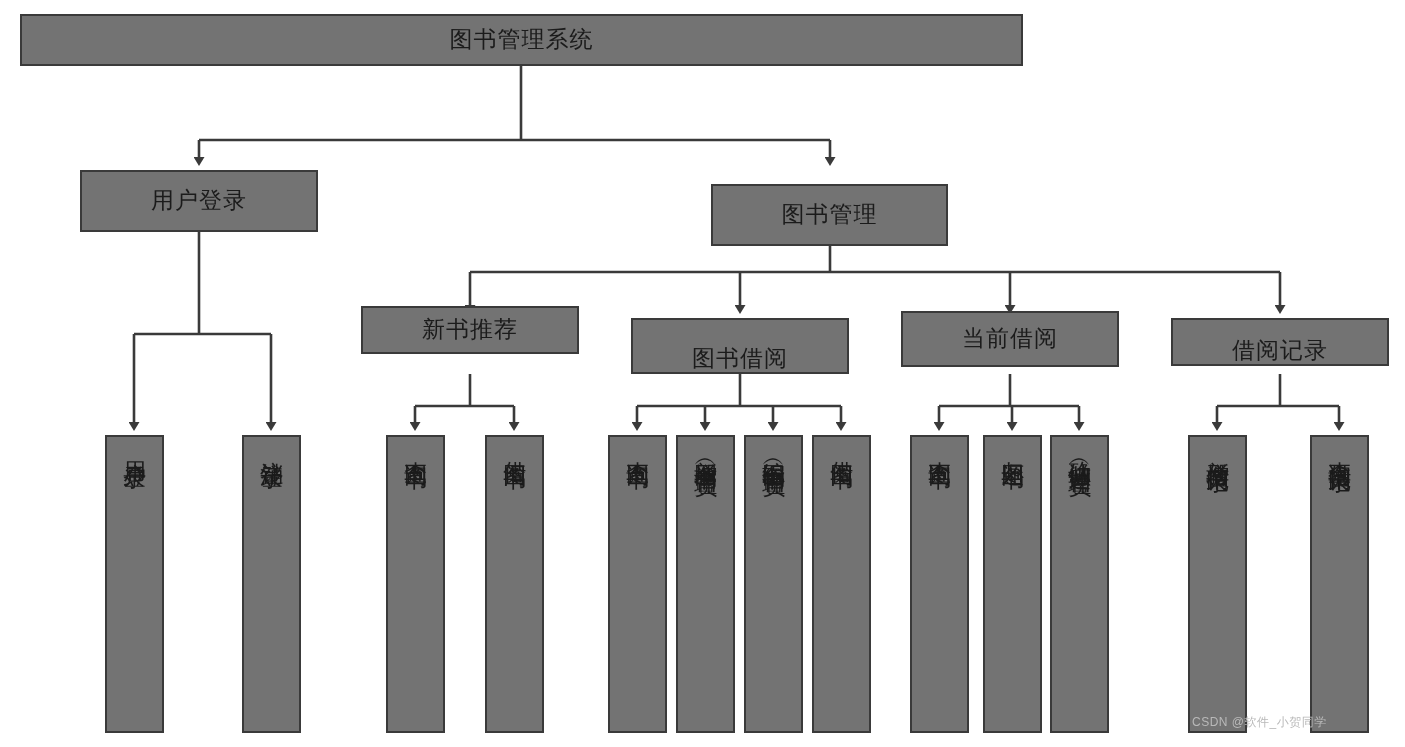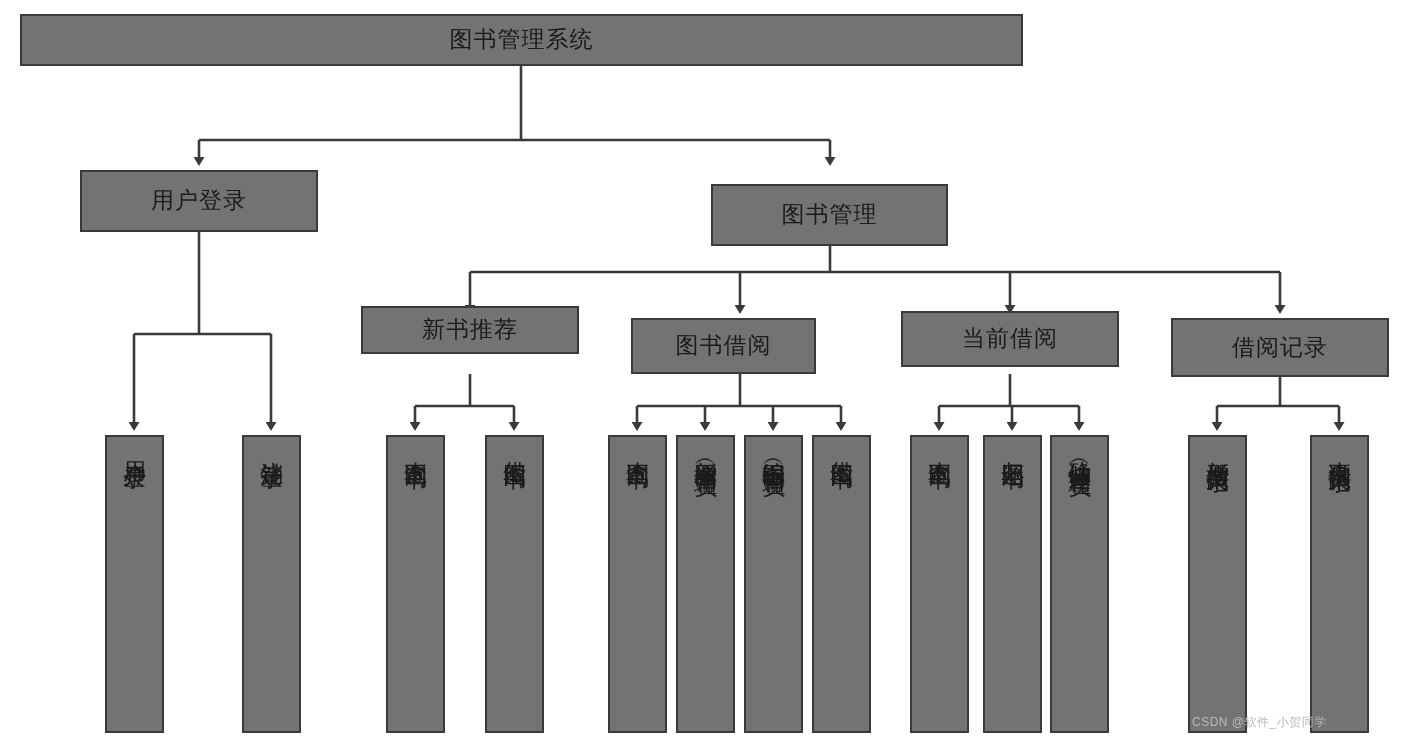--- a/index.html
+++ b/index.html
@@ -143,29 +143,29 @@
   </div>
 
   <div class="node-box node-l2" style="left:711px; top:170px; width:237px; height:62px;margin-top:14px;">
     <span class="node-label">图书管理</span>
   </div>
 
   <div class="node-box node-l3" style="left:361px; top:306px; width:218px; height:48px;">
     <span class="node-label">新书推荐</span>
   </div>
 
-  <div class="node-box node-l3" style="left:631px; top:318px; width:185px; height:56px;">
+  <div class="node-box node-l3" style="left:631px; top:318px; width:218px; height:56px;align-items:flex-end;">
     <span class="node-label">图书借阅</span>
   </div>
 
   <div class="node-box node-l3" style="left:901px; top:311px; width:218px; height:56px;">
     <span class="node-label">当前借阅</span>
   </div>
 
-  <div class="node-box node-l3" style="left:1171px; top:318px; width:218px; height:59px;">
+  <div class="node-box node-l3" style="left:1171px; top:318px; width:218px; height:48px;align-items:flex-end;">
     <span class="node-label">借阅记录</span>
   </div>
 
   <div class="node-box node-leaf" style="left:105px; top:435px; width:59px; height:298px;">
     <span class="node-label">用户登录</span>
   </div>
 
   <div class="node-box node-leaf" style="left:242px; top:435px; width:59px; height:298px;">
     <span class="node-label">注销登录</span>
   </div>

